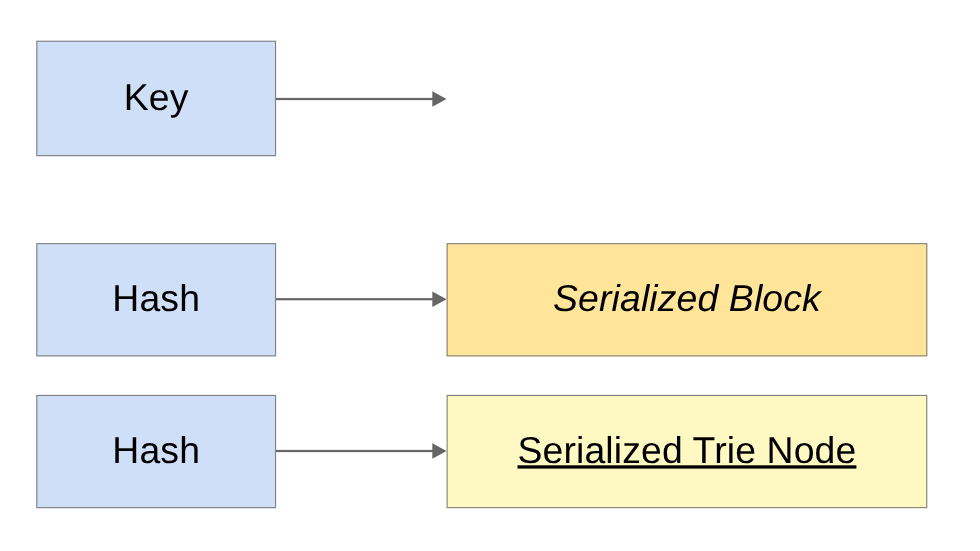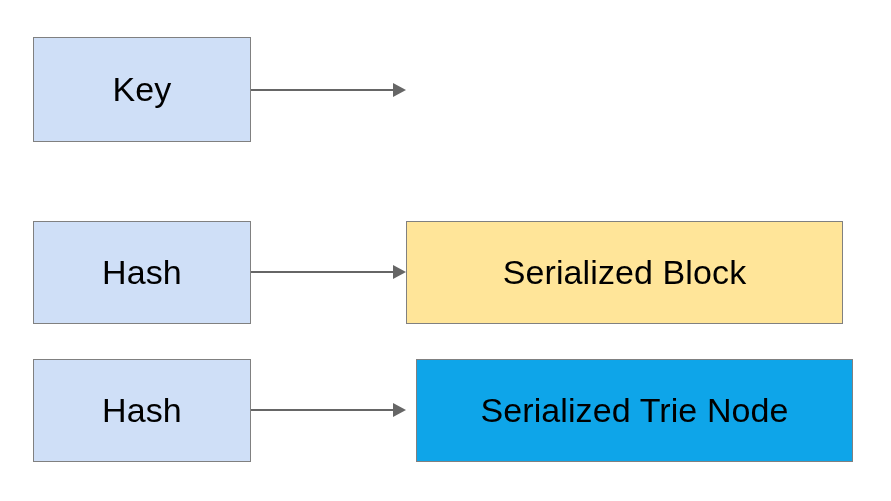--- a/index.html
+++ b/index.html
@@ -65,25 +65,25 @@
   </div>
   <div class="edge" style="left: 251px; top: 89px; width: 144px; background: rgb(102, 102, 102);"></div>
   <div class="edge-arrowhead" style="left: 393px; top: 83px; border-left-color: rgb(102, 102, 102);"></div>
 
   <div class="node key-node" style="left: 33px; top: 221px; width: 218px; height: 103px; background: rgb(207, 223, 247); border-color: rgb(128, 128, 128);">
     <span class="node-label" style="color: rgb(0, 0, 0);">Hash</span>
   </div>
   <div class="edge" style="left: 251px; top: 271px; width: 144px; background: rgb(102, 102, 102);"></div>
   <div class="edge-arrowhead" style="left: 393px; top: 265px; border-left-color: rgb(102, 102, 102);"></div>
   <div class="node value-node" style="left: 406px; top: 221px; width: 437px; height: 103px; background: rgb(255, 229, 153); border-color: rgb(128, 128, 128);">
-    <span class="node-label" style="color: rgb(0, 0, 0);">Serialized Block</span>
+    <span class="node-label" style="color: rgb(0, 0, 0); font-style: italic;">Serialized Block</span>
   </div>
 
   <div class="node key-node" style="left: 33px; top: 359px; width: 218px; height: 103px; background: rgb(207, 223, 247); border-color: rgb(128, 128, 128);">
     <span class="node-label" style="color: rgb(0, 0, 0);">Hash</span>
   </div>
   <div class="edge" style="left: 251px; top: 409px; width: 144px; background: rgb(102, 102, 102);"></div>
   <div class="edge-arrowhead" style="left: 393px; top: 403px; border-left-color: rgb(102, 102, 102);"></div>
-  <div class="node value-node" style="left: 416px; top: 359px; width: 437px; height: 103px; background: #0ea5e9; border-color: rgb(128, 128, 128);">
+  <div class="node value-node" style="left: 406px; top: 359px; width: 437px; height: 103px; background: #fef9c3; border-color: rgb(128, 128, 128); text-decoration: underline;">
     <span class="node-label" style="color: rgb(0, 0, 0);">Serialized Trie Node</span>
   </div>
 
 </div>
 
 </body></html>

